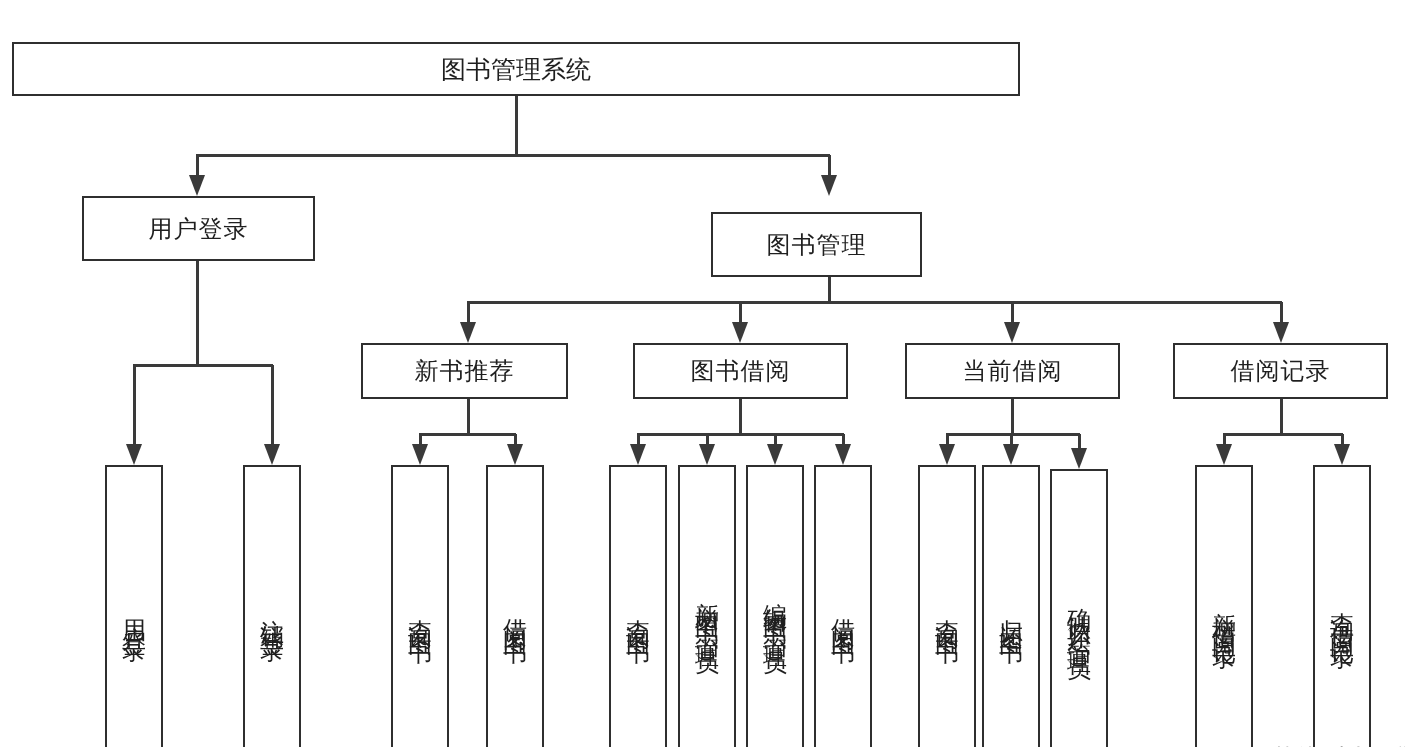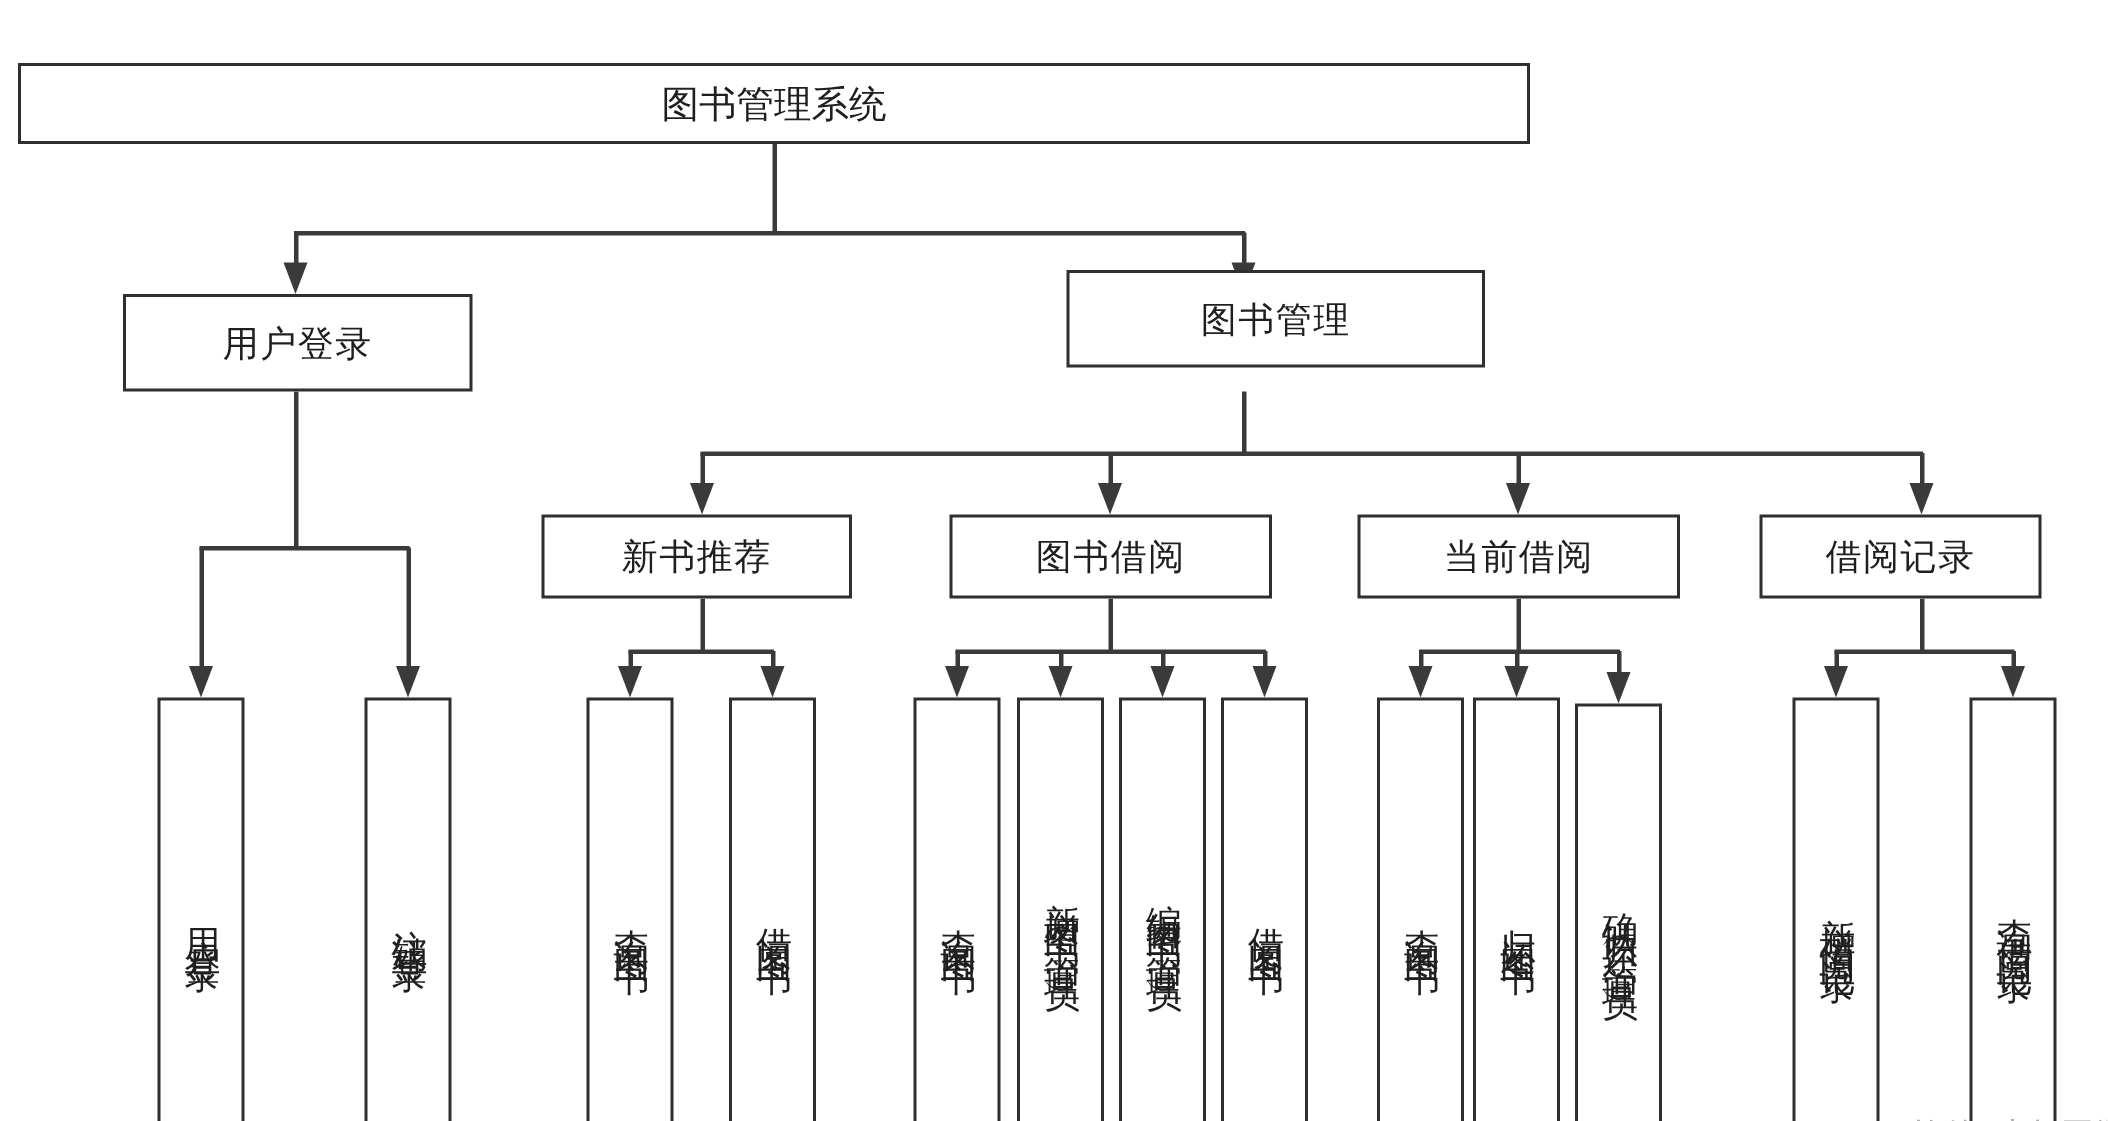--- a/index.html
+++ b/index.html
@@ -132,34 +132,34 @@
       <div class="arrow" style="left: 1334px; top: 416px;"></div>
     </div>
 
   <div class="box root" style="left:12px;top:14px;width:1008px;height:54px">
     <span>图书管理系统</span>
   </div>
 
   <div class="box hbox" style="left:82px;top:168px;width:233px;height:65px">
     <span>用户登录</span>
   </div>
-  <div class="box hbox" style="left:711px;top:152px;width:279px;height:65px">
+  <div class="box hbox" style="left:711px;top:184px;width:211px;height:65px">
     <span>图书管理</span>
   </div>
 
   <div class="box hbox" style="left:361px;top:315px;width:207px;height:56px">
     <span>新书推荐</span>
   </div>
   <div class="box hbox" style="left:905px;top:315px;width:215px;height:56px">
     <span>当前借阅</span>
   </div>
   <div class="box hbox" style="left:633px;top:315px;width:215px;height:56px">
     <span>图书借阅</span>
   </div>
-  <div class="box hbox" style="left:1173px;top:315px;width:188px;height:56px">
+  <div class="box hbox" style="left:1173px;top:315px;width:215px;height:56px">
     <span>借阅记录</span>
   </div>
 
   <div class="box leaf" style="left:105px;top:437px;width:58px;height:298px">
     <span class="vtext">用户登录</span>
   </div>
   <div class="box leaf" style="left:243px;top:437px;width:58px;height:298px">
     <span class="vtext">注销登录</span>
   </div>
 

